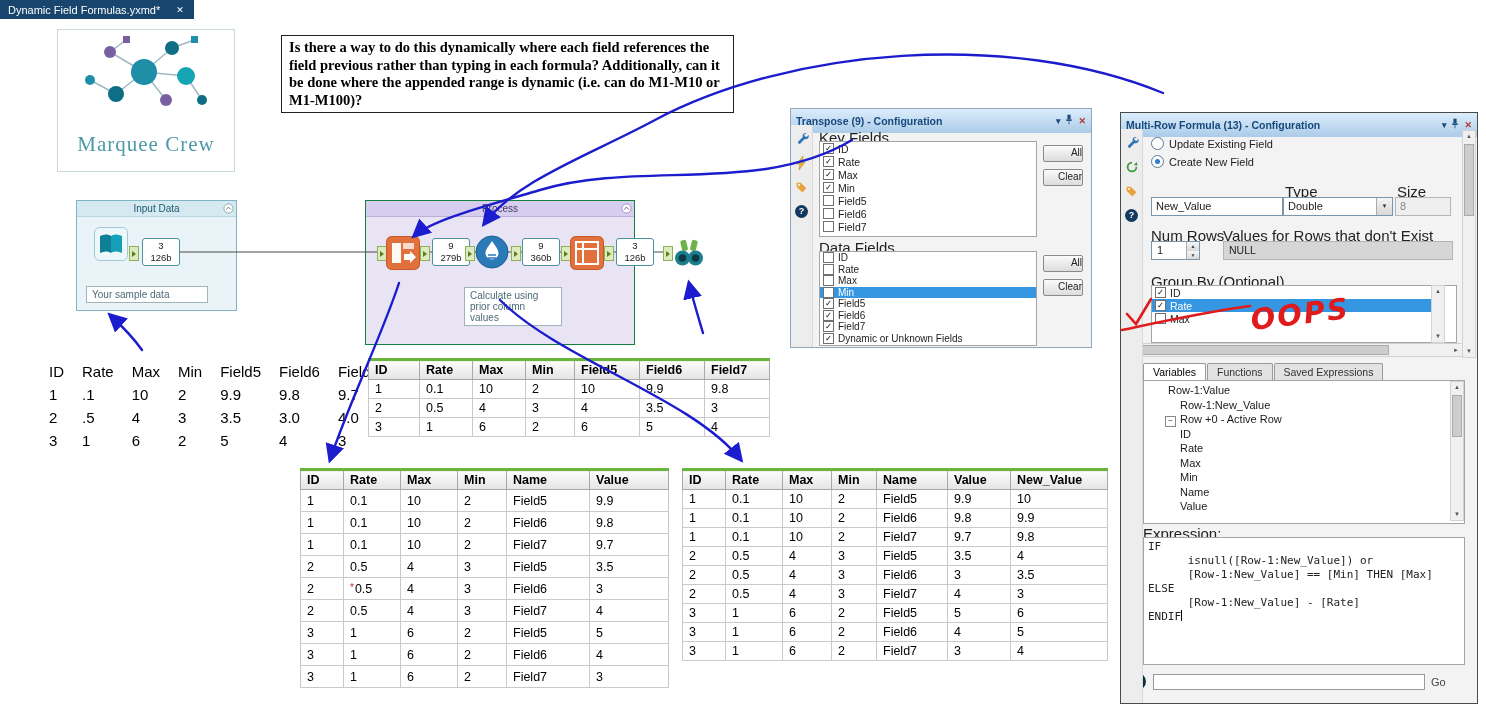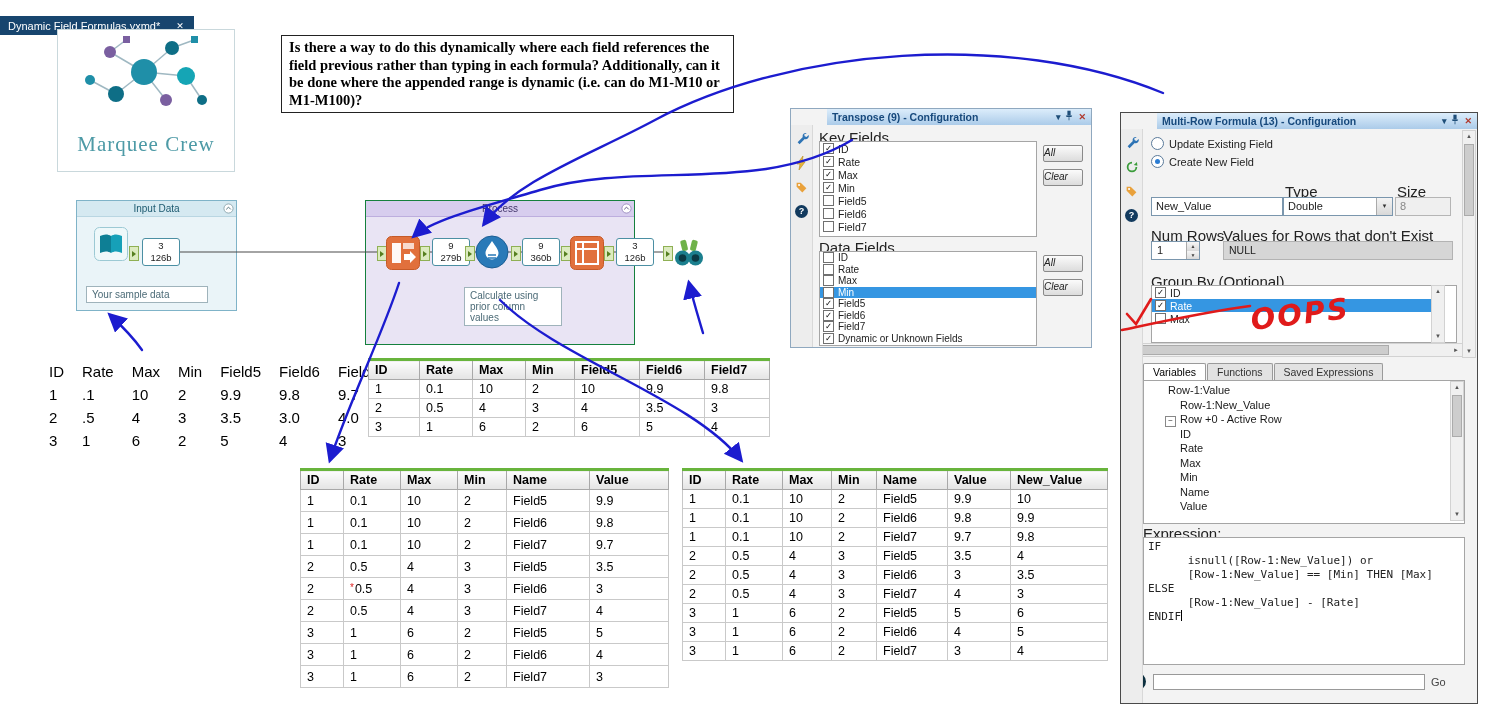--- a/index.html
+++ b/index.html
@@ -3,21 +3,21 @@
 <meta charset="utf-8">
 <style>
   html,body{margin:0;padding:0;}
   body{font-family:"Liberation Sans",sans-serif;background:#fff;}
   #canvas{position:relative;width:1486px;height:720px;background:#fff;overflow:hidden;}
   .abs{position:absolute;}
 
   
   .tabbar{position:absolute;left:0;top:0;width:1486px;height:19px;background:#fff;}
   .doc-tab{position:absolute;left:0;top:0;height:19px;background:#17456e;color:#fff;
-    display:flex;align-items:center;gap:16px;padding:0 10px 0 8px;font-size:11px;margin-top:16px;}
+    display:flex;align-items:center;gap:16px;padding:0 10px 0 8px;font-size:11px;}
   .doc-tab .close{font-size:9px;cursor:default;}
 
   
   .logo-box{position:absolute;left:57px;top:29px;width:176px;height:141px;background:#fff;
     border:1px solid #c9d8dc;text-align:center;}
   .logo-text{font-family:"Liberation Serif",serif;font-size:21px;color:#4d9aa6;letter-spacing:1px;margin-top:-2px;}
 
   
   .question-box{position:absolute;left:281px;top:35px;width:437px;border:1px solid #222;background:#fff;
     font-family:"Liberation Serif",serif;font-weight:bold;font-size:14.5px;line-height:17.5px;padding:3px 7px;color:#000;}
@@ -34,38 +34,38 @@
   .tool-icon{position:absolute;z-index:3;width:34px;height:34px;}
   .anchor{position:absolute;z-index:3;width:8px;height:13px;background:#dcebc0;border:1px solid #8fb054;
     display:flex;align-items:center;justify-content:center;}
   .anchor::after{content:"";border-left:4px solid #567f1f;border-top:3.5px solid transparent;border-bottom:3.5px solid transparent;}
   .count-badge{position:absolute;z-index:3;width:36px;background:#fff;border:1px solid #4b8fa3;border-radius:3px;
     font-size:9.5px;line-height:12px;text-align:center;padding:1px 0;color:#222;}
   .tool-note{position:absolute;z-index:3;background:#fff;border:1px solid #9fb3bb;font-size:10px;color:#4c6b77;padding:2px 5px;}
 
   
   .panel{position:absolute;background:#f3f3f3;z-index:4;font-size:11px;color:#222;}
-  .panel-title{height:16px;background:linear-gradient(#dcedfb,#abcbe9);color:#17497c;font-weight:bold;font-size:10.5px;
-    line-height:16px;padding:0 5px;display:flex;align-items:center;margin-left:36px;}
+  .panel-title{height:24px;background:linear-gradient(#dcedfb,#abcbe9);color:#17497c;font-weight:bold;font-size:10.5px;
+    line-height:16px;padding:0 5px;display:flex;align-items:center;}
   .panel-title .spacer{flex:1;}
   .title-icons{display:flex;gap:5px;align-items:center;}
   .ti{font-size:9px;color:#1f4e79;line-height:16px;}
   .ti.close{color:#b03a2e;font-size:9px;}
   .icon-strip{position:absolute;left:0;top:16px;bottom:0;width:21px;background:#ededed;border-right:1px solid #d8d8d8;
     display:flex;flex-direction:column;align-items:center;padding-top:6px;gap:9px;z-index:1;}
   .help-ic{width:13px;height:13px;border-radius:50%;background:#123a5e;color:#fff;font-size:9px;line-height:13px;text-align:center;font-weight:bold;}
 
   .label{position:absolute;font-size:15px;color:#222;}
   .listbox{position:absolute;background:#fff;border:1px solid #a5a5a5;overflow:hidden;}
   .check-row{display:flex;align-items:center;gap:4px;padding:0 3px;height:13px;font-size:10.5px;}
   .tight .check-row{height:11.5px;font-size:10px;}
   .check-row.selected{background:#3596e2;color:#fff;}
   .cb{width:9px;height:9px;background:#fff;border:1px solid #707070;font-size:8.5px;line-height:9px;text-align:center;color:#111;flex:none;}
   .btn{position:absolute;width:38px;height:15px;background:linear-gradient(#fbfbfb,#dcdcdc);border:1px solid #8a8a8a;
-    border-radius:2px;font-size:10px;text-align:left;line-height:14px;font-style:italic;}
+    border-radius:2px;font-size:10px;text-align:right;line-height:14px;}
 
   .radio-row{position:absolute;display:flex;align-items:center;gap:5px;font-size:11px;}
   .radio{width:11px;height:11px;border:1px solid #5a7a9a;border-radius:50%;background:#fff;position:relative;flex:none;}
   .radio.selected::after{content:"";position:absolute;left:2.5px;top:2.5px;width:5px;height:5px;border-radius:50%;background:#2b7cd3;}
   .textbox{position:absolute;background:#fff;border:1px solid #7a96ad;height:17px;line-height:16px;padding:0 4px;font-size:11px;}
   .textbox.disabled{background:#efefef;color:#888;border-color:#b5b5b5;}
   .select{position:absolute;background:#fff;border:1px solid #7a96ad;height:17px;line-height:16px;padding:0 4px;font-size:11px;}
   .select .dd{position:absolute;right:0;top:0;bottom:0;width:15px;background:linear-gradient(#f4f4f4,#d8d8d8);
     border-left:1px solid #aaa;text-align:center;font-size:7px;line-height:16px;color:#333;}
   .grey-field{position:absolute;background:#d6d6d6;border:1px solid #b3b3b3;height:17px;line-height:16px;padding:0 5px;font-size:10.5px;color:#222;}

